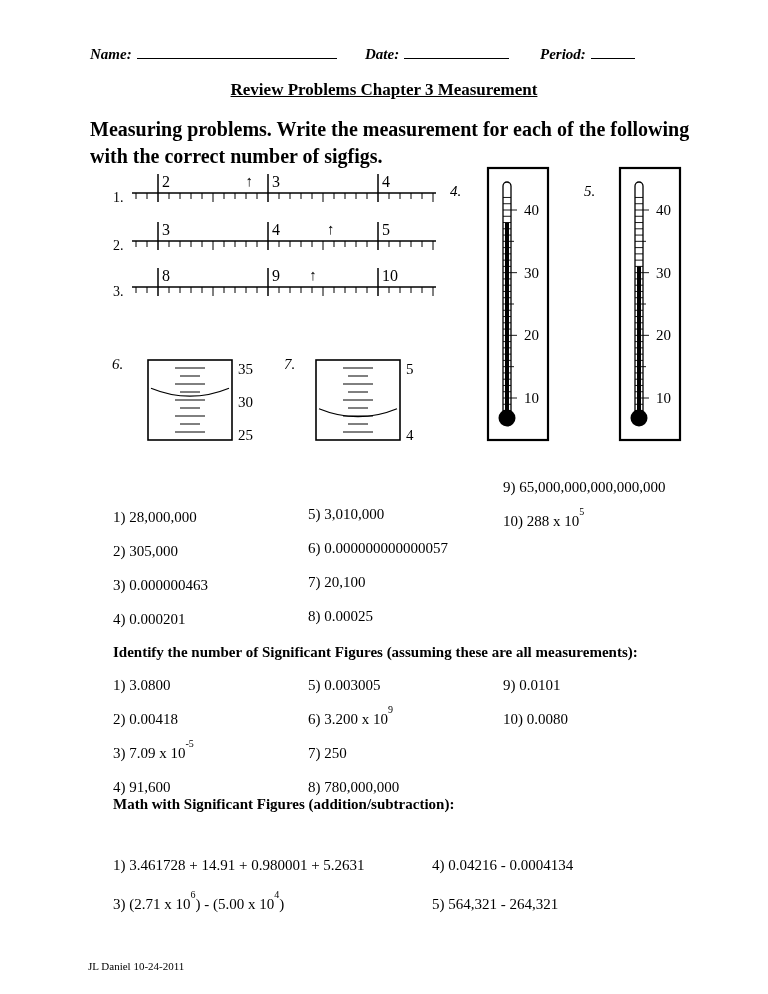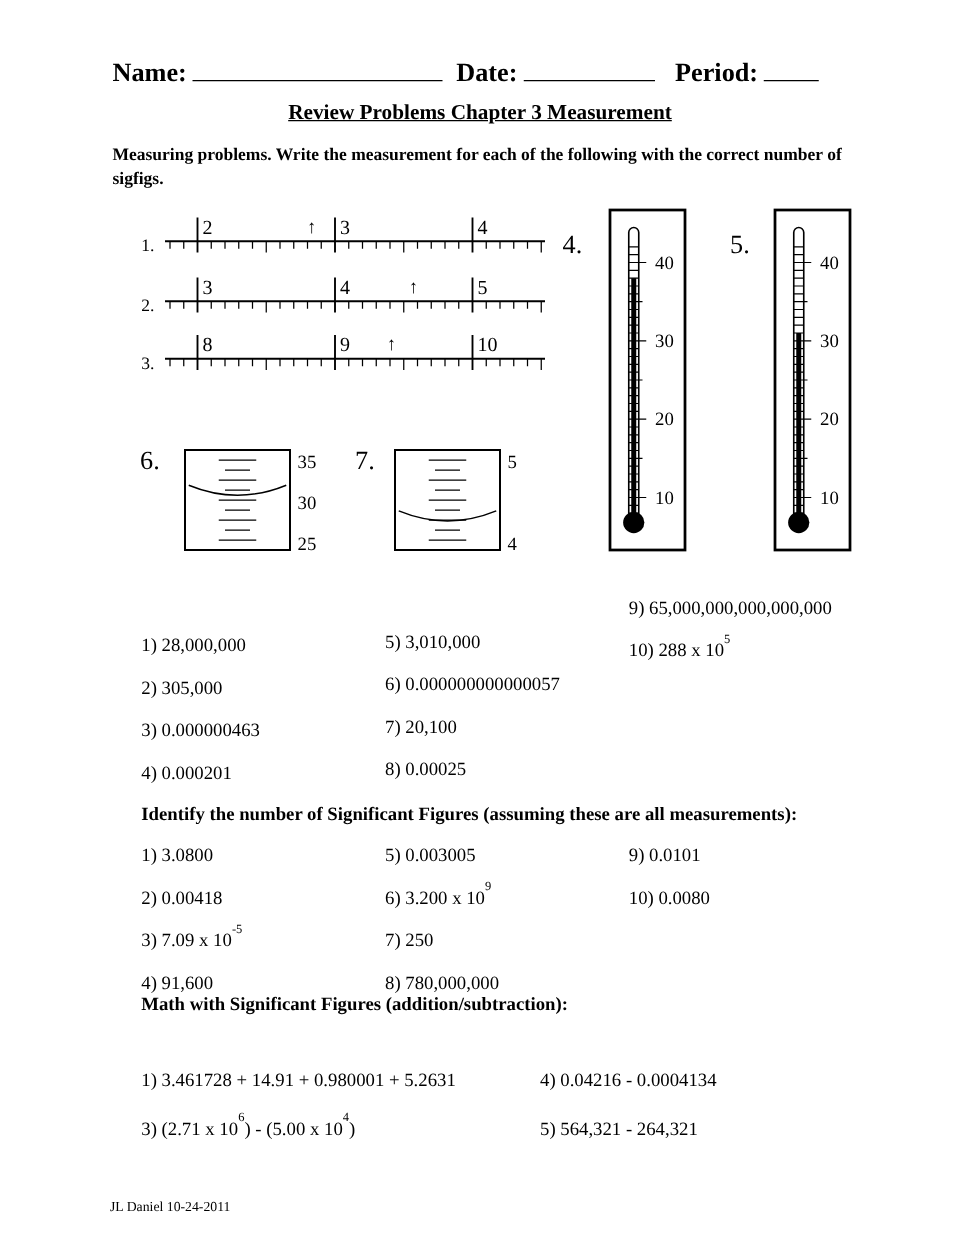--- a/index.html
+++ b/index.html
@@ -3,21 +3,21 @@
 <meta charset="utf-8">
 <style>
   * { margin:0; padding:0; box-sizing:border-box; }
   html,body { background:#ffffff; }
   .page {
     position:relative; width:768px; height:994px; background:#fff;
     font-family:"Liberation Serif", serif; color:#000; overflow:hidden;
   }
   .abs { position:absolute; }
   .b { font-weight:bold; }
-  .fs15 { font-size:21px; }
+  .fs15 { font-size:15px;font-style:italic; }
   .fs14 { font-size:14px; }
   .blank { display:inline-block; border-bottom:1.6px solid #000; height:13px; margin-left:5px; }
   .col .item { font-size:15px; line-height:19px; margin-bottom:15px; white-space:nowrap; }
   .col.math-col .item { margin-bottom:20px; }
   sup { font-size:10px; line-height:0; position:relative; top:-5px; }
   .section-heading { font-weight:bold; font-size:15px; white-space:nowrap; }
   .footer-note { font-size:11px; }
   svg { display:block; }
 </style>
 </head>
@@ -30,21 +30,21 @@
   </div>
   <div class="abs fs15" style="left:365px; top:46px;text-align:center;">
     <span class="b">Date:</span><span class="blank" style="width:105px;"></span>
   </div>
   <div class="abs fs15" style="left:540px; top:46px;">
     <span class="b">Period:</span><span class="blank" style="width:44px;"></span>
   </div>
 
   <div class="abs b" style="left:0; top:80px; width:768px; text-align:center; font-size:17px;text-decoration:underline;">Review Problems Chapter 3 Measurement</div>
 
-  <div class="abs b" style="left:90px; top:116px; width:600px; font-size:14px; line-height:1.35;">Measuring problems. Write the measurement for each of the following with the correct number of sigfigs.</div>
+  <div class="abs b" style="left:90px; top:116px; width:600px; font-size:20px; line-height:1.35;">Measuring problems. Write the measurement for each of the following with the correct number of sigfigs.</div>
 
   <div class="abs fs14" style="left:113px; top:190px;">1.</div>
   <svg class="abs" style="left:128px; top:168px;" width="312" height="40">
       <line x1="4" y1="25" x2="308" y2="25" stroke="#000" stroke-width="1.6"></line>
       <line x1="8" y1="25" x2="8" y2="31" stroke="#000" stroke-width="1"></line>
       <line x1="19" y1="25" x2="19" y2="31" stroke="#000" stroke-width="1"></line>
       <line x1="30" y1="6" x2="30" y2="34" stroke="#000" stroke-width="1.5"></line>
       <text x="34" y="19" font-size="16" font-family="Liberation Serif, serif">2</text>
       <line x1="41" y1="25" x2="41" y2="31" stroke="#000" stroke-width="1"></line>
       <line x1="52" y1="25" x2="52" y2="31" stroke="#000" stroke-width="1"></line>

